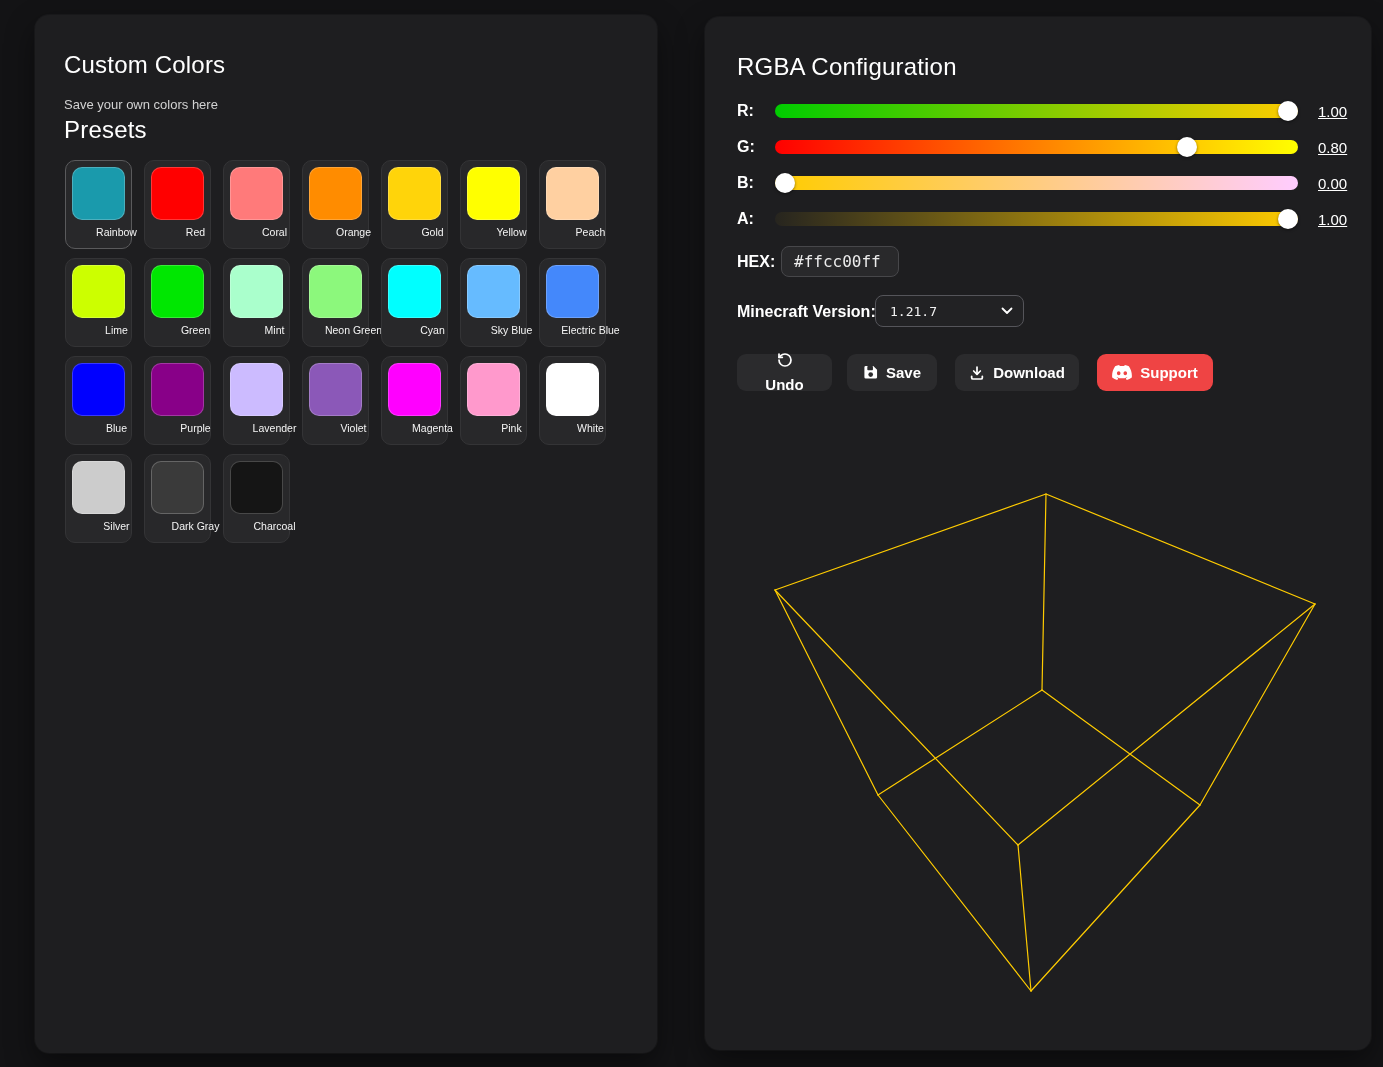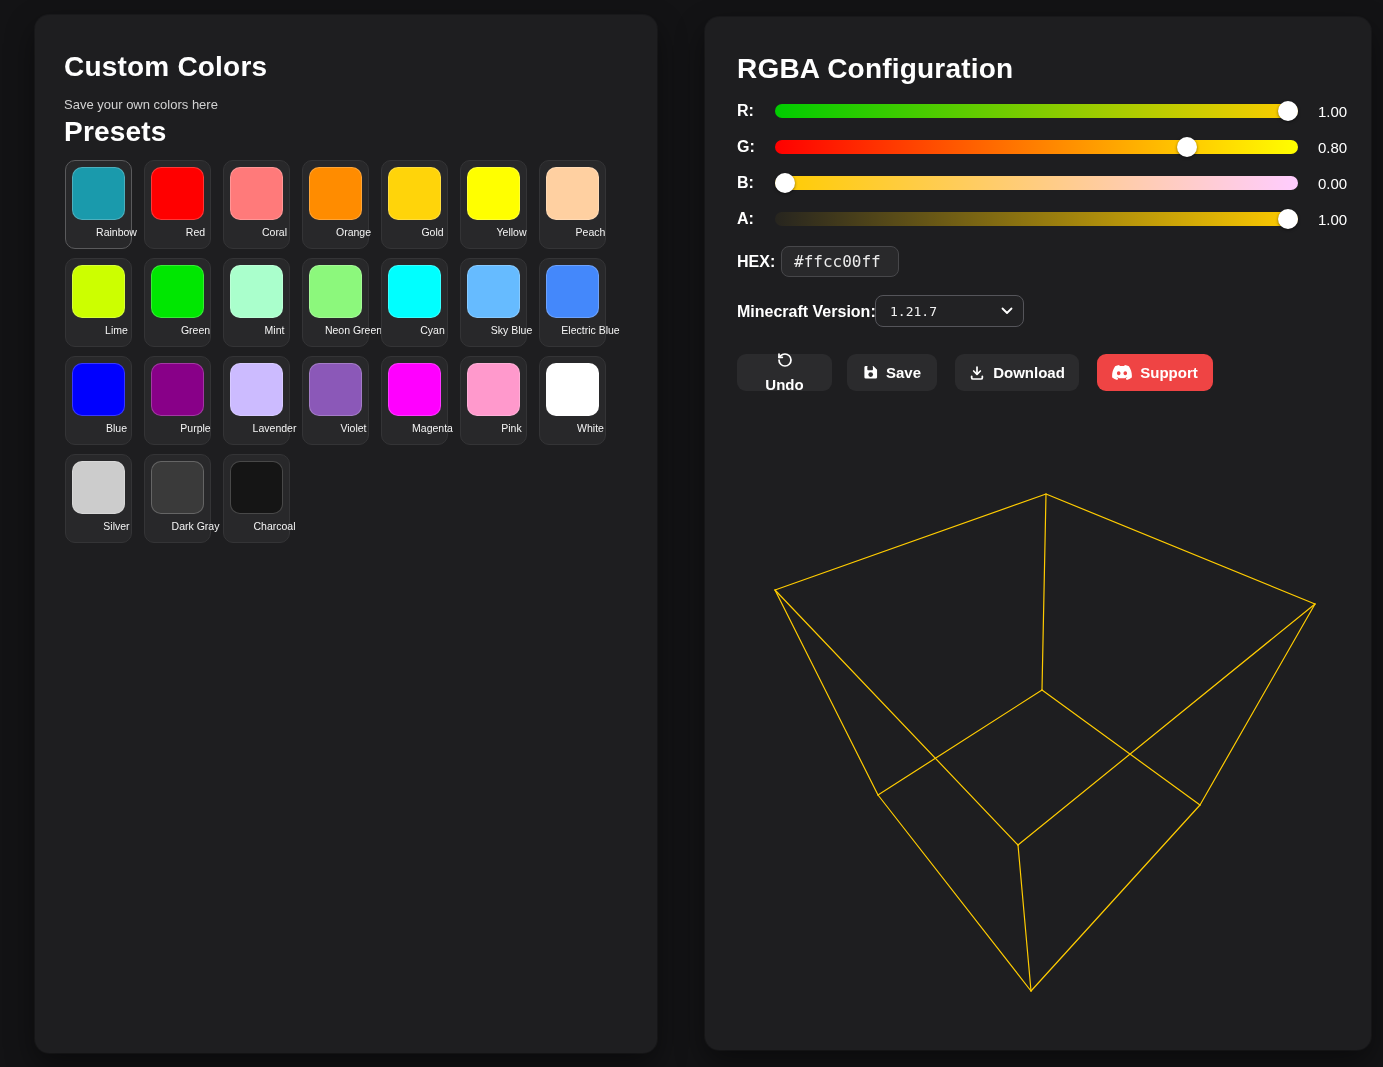--- a/index.html
+++ b/index.html
@@ -13,21 +13,21 @@
   }
   .card {
     position:absolute;
     background:#1e1e20;
     border-radius:14px;
     box-shadow:0 0 0 1px rgba(255,255,255,0.03), 0 12px 30px rgba(0,0,0,0.45);
   }
   #left-card  { left:35px;  top:15px; width:622px; height:1038px; }
   #right-card { left:705px; top:17px; width:666px; height:1033px; }
 
-  .h1 { position:absolute; font-size:28px; font-weight:700; letter-spacing:0.2px; }
+  .h1 { position:absolute; font-size:24px; font-weight:400; letter-spacing:0.2px; }
   .subtitle { position:absolute; font-size:13px; color:#d2d2d2; }
 
   
   #presets-grid {
     position:absolute; left:30px; top:145px;
     display:grid; grid-template-columns:repeat(7,67px); gap:9px 12px;
   }
   .preset-card {
     width:67px; height:89px;
     background:#28282a;
@@ -51,21 +51,21 @@
   .ch-label { position:absolute; left:0; top:9px; font-size:16px; font-weight:700; }
   .slider-track {
     position:absolute; left:38px; top:11px;
     width:523px; height:14px; border-radius:7px;
   }
   .slider-thumb {
     position:absolute; top:-3px; width:20px; height:20px;
     background:#ffffff; border-radius:50%;
     box-shadow:0 1px 3px rgba(0,0,0,0.5);
   }
-  .ch-value { position:absolute; left:581px; top:10px; font-size:15px; }
+  .ch-value { position:absolute; left:581px; top:10px; font-size:15px;text-decoration:underline; }
 
   
   .field-label { position:absolute; font-size:16px; font-weight:700; }
   #hex-input {
     position:absolute; left:76px; top:229px;
     width:118px; height:31px;
     background:#29292b; border:1px solid #47474a; border-radius:8px;
     color:#ececec; font-family:"DejaVu Sans Mono","Liberation Mono",monospace;
     font-size:16px; padding:0 0 0 12px; outline:none;
   }

